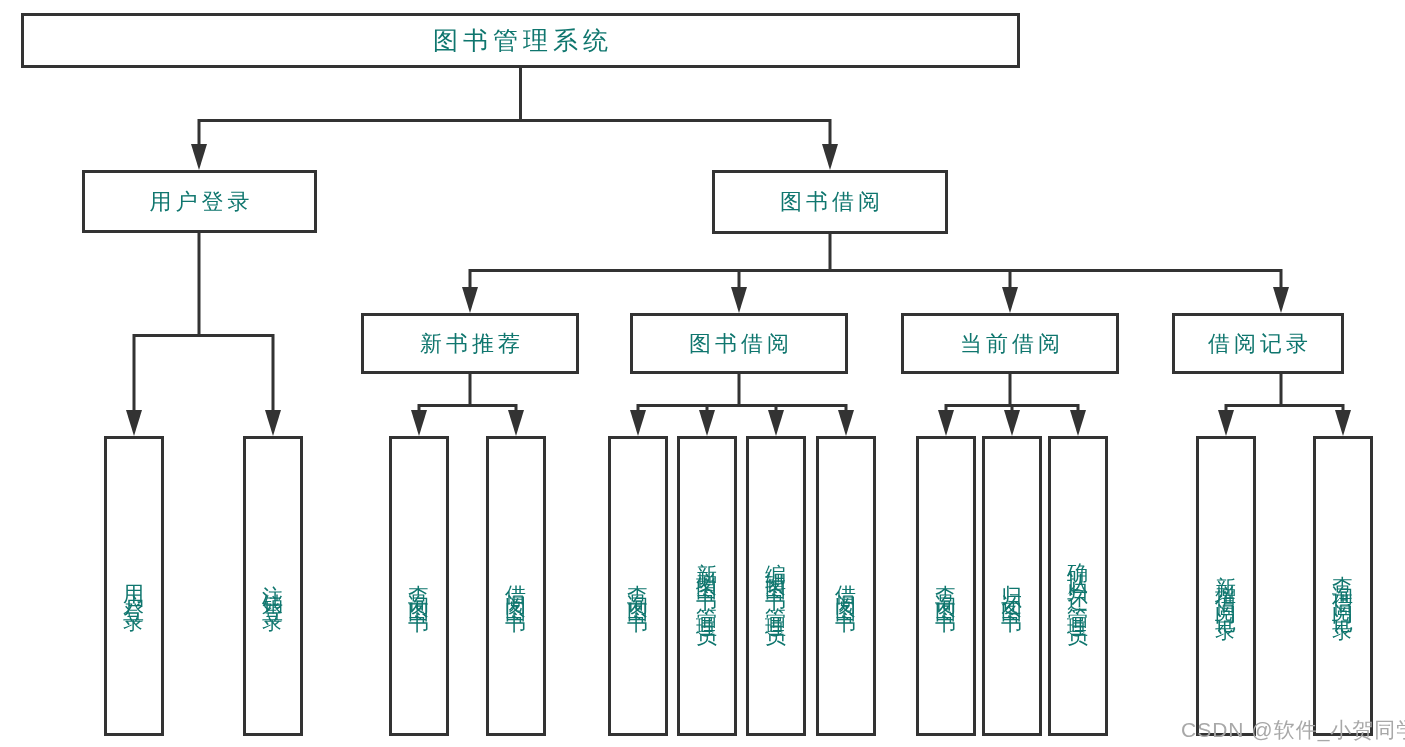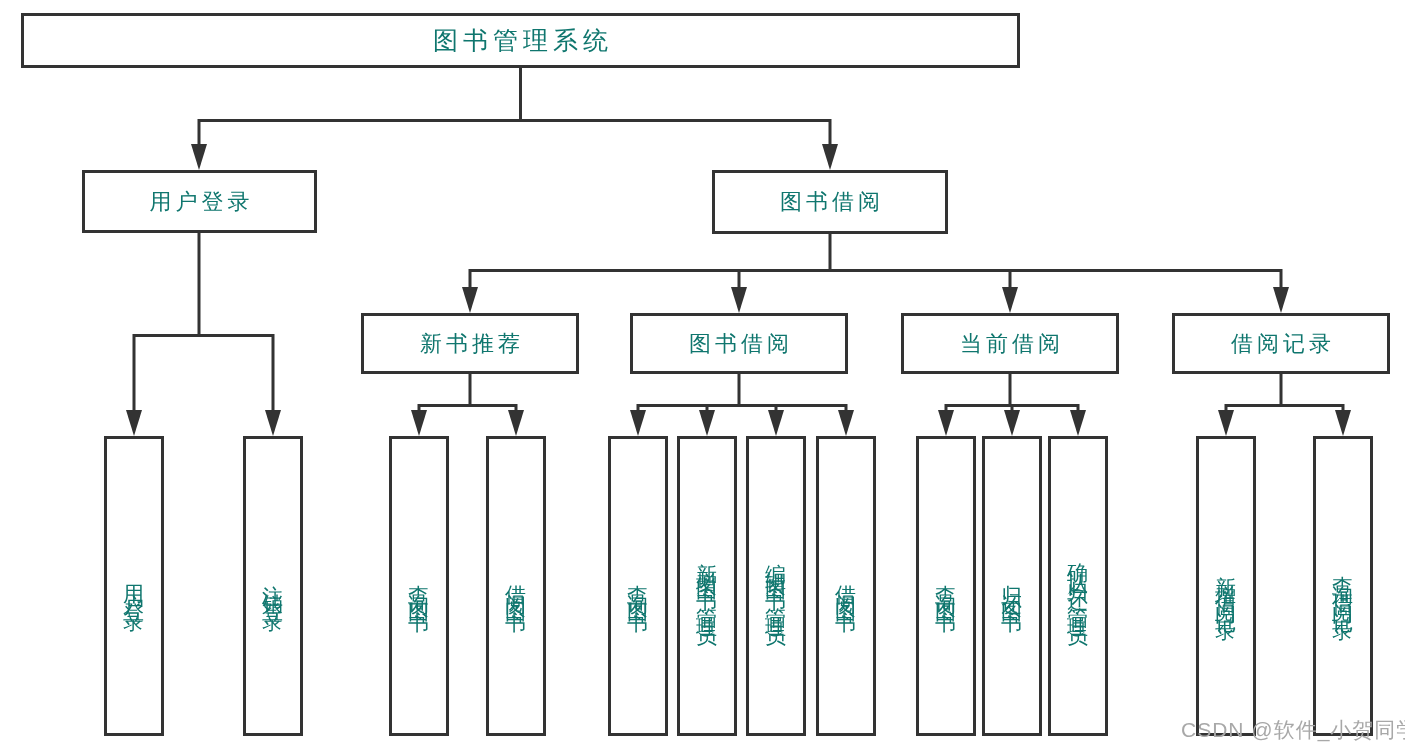--- a/index.html
+++ b/index.html
@@ -87,21 +87,21 @@
   </svg>
 
   <div class="box hbox titlebox" style="left:21px; top:13px; width:999px; height:55px;">图书管理系统</div>
 
   <div class="box hbox" style="left:82px; top:170px; width:235px; height:63px;">用户登录</div>
   <div class="box hbox" style="left:712px; top:170px; width:236px; height:64px;">图书借阅</div>
 
   <div class="box hbox" style="left:361px; top:313px; width:218px; height:61px;">新书推荐</div>
   <div class="box hbox" style="left:630px; top:313px; width:218px; height:61px;">图书借阅</div>
   <div class="box hbox" style="left:901px; top:313px; width:218px; height:61px;text-align:right;">当前借阅</div>
-  <div class="box hbox" style="left:1172px; top:313px; width:218px; height:61px;">借阅记录</div>
+  <div class="box hbox" style="left:1172px; top:313px; width:172px; height:61px;">借阅记录</div>
 
   <div class="box vbox" style="left:104px; top:436px; width:60px; height:300px;">用户登录</div>
   <div class="box vbox" style="left:243px; top:436px; width:60px; height:300px;">注销登录</div>
 
   <div class="box vbox" style="left:389px; top:436px; width:60px; height:300px;">查询图书</div>
   <div class="box vbox" style="left:486px; top:436px; width:60px; height:300px;">借阅图书</div>
 
   <div class="box vbox" style="left:608px; top:436px; width:60px; height:300px;">查询图书</div>
   <div class="box vbox" style="left:677px; top:436px; width:60px; height:300px;">新增图书（管理员）</div>
   <div class="box vbox" style="left:746px; top:436px; width:60px; height:300px;">编辑图书（管理员）</div>

